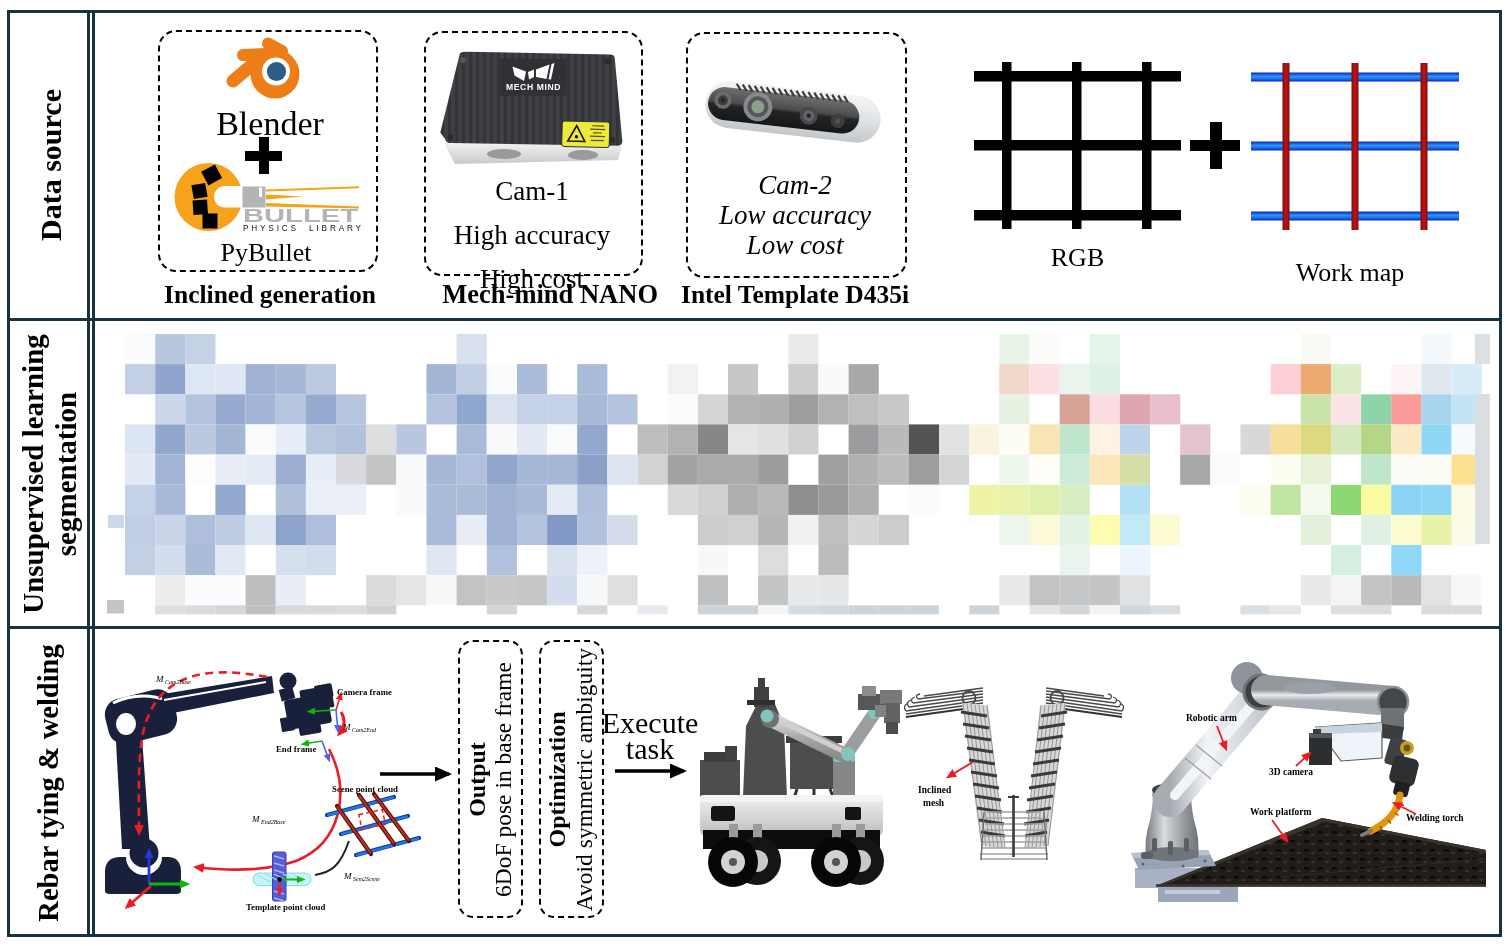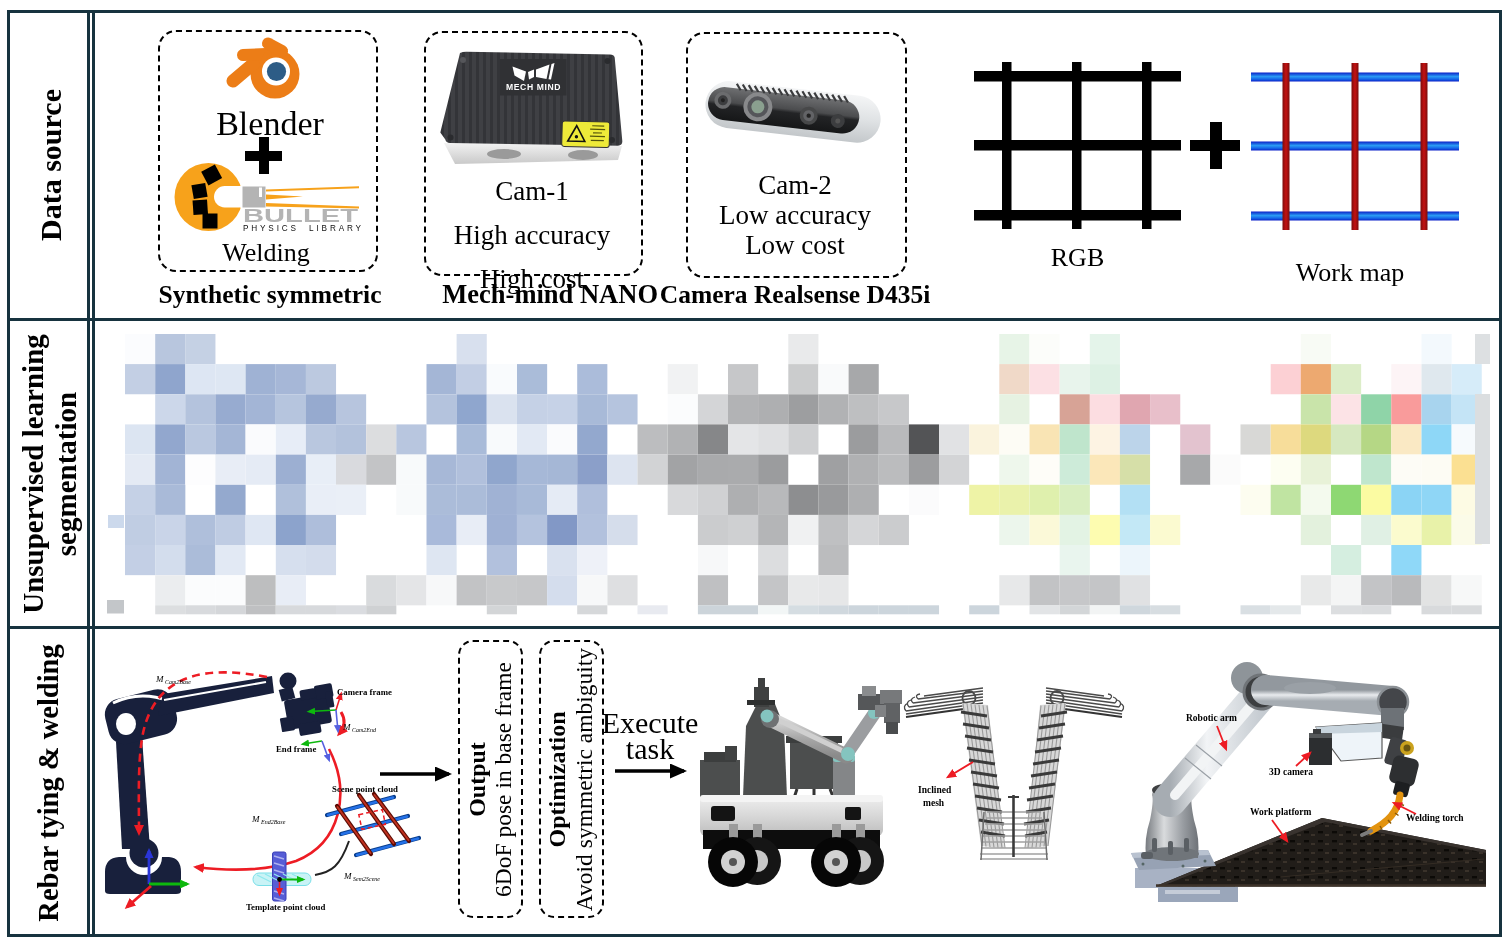--- a/index.html
+++ b/index.html
@@ -26,22 +26,22 @@
 <div class="abs" style="left:10px;top:322px;width:78px;height:303px;">
   <div class="rot ser" style="position:absolute;left:-111px;top:119.5px;width:300px;height:64px;font-size:29px;font-weight:bold;text-align:center;line-height:33px;">Unsupervised learning<br>segmentation</div>
 </div>
 <div class="abs rot ser" style="left:-126px;top:767px;width:350px;height:32px;font-size:28.5px;font-weight:bold;text-align:center;">Rebar tying &amp; welding</div>
 
 <div class="abs dash" style="left:158px;top:30px;width:216px;height:238px;"></div>
 <div class="abs ser ctr" style="left:195px;top:105px;width:150px;font-size:34px;">Blender</div>
 
 <div class="abs" style="left:245px;top:150.5px;width:37px;height:10.5px;background:#000;"></div>
 <div class="abs" style="left:258.5px;top:137px;width:10.5px;height:37px;background:#000;"></div>
-<div class="abs ser ctr" style="left:191px;top:238px;width:150px;font-size:26px;">Welding</div>
-<div class="abs ser ctr" style="left:140px;top:280px;width:260px;font-size:25.5px;font-weight:bold;">Synthetic symmetric</div>
+<div class="abs ser ctr" style="left:191px;top:238px;width:150px;font-size:26px;">PyBullet</div>
+<div class="abs ser ctr" style="left:140px;top:280px;width:260px;font-size:25.5px;font-weight:bold;">Inclined generation</div>
 
 <svg class="abs" style="left:0;top:0" width="1511" height="946">
 
   <g>
     <circle cx="275" cy="74" r="24.5" fill="#ec7d17"></circle>
     <path d="M 233,81 L 259,59" stroke="#ec7d17" stroke-width="13" stroke-linecap="round" fill="none"></path>
     <path d="M 243,55 L 266,54" stroke="#ec7d17" stroke-width="12" stroke-linecap="round" fill="none"></path>
     <path d="M 268,43.5 L 282,51" stroke="#ec7d17" stroke-width="12" stroke-linecap="round" fill="none"></path>
     <path d="M 265,52 L 277,61 L 259,64 Z" fill="#ec7d17"></path>
     <circle cx="276" cy="71.5" r="14" fill="#fff"></circle>
@@ -162,22 +162,22 @@
     <circle cx="809" cy="113.5" r="9" fill="#474849"></circle>
     <circle cx="809" cy="113.5" r="5.5" fill="#626366"></circle>
     <circle cx="809" cy="113.5" r="2.2" fill="#222"></circle>
     <circle cx="838.5" cy="115.5" r="7" fill="#3c3d3f"></circle>
     <circle cx="838.5" cy="115.5" r="2.5" fill="#555"></circle>
   </g>
 </svg>
 
 <div class="abs dash" style="left:686px;top:32px;width:217px;height:242px;"></div>
 
-<div class="abs ser ctr" style="left:695px;top:170px;width:200px;font-size:27px;line-height:30px;">Cam-2<br>Low accuracy<br>Low cost</div>
-<div class="abs ser ctr" style="left:655px;top:280px;width:280px;font-size:25.5px;font-weight:bold;">Camera Realsense D435i</div>
+<div class="abs ser ctr" style="left:695px;top:170px;width:200px;font-size:27px;line-height:30px;font-style:italic;">Cam-2<br>Low accuracy<br>Low cost</div>
+<div class="abs ser ctr" style="left:655px;top:280px;width:280px;font-size:25.5px;font-weight:bold;">Intel Template D435i</div>
 
 <svg class="abs" style="left:0;top:0;" width="1511" height="320">
   <g fill="#000">
     <rect x="974" y="71" width="207" height="10.5"></rect>
     <rect x="974" y="140" width="207" height="10.5"></rect>
     <rect x="974" y="210" width="207" height="10.5"></rect>
     <rect x="1002" y="62" width="9.5" height="167"></rect>
     <rect x="1072" y="62" width="9.5" height="167"></rect>
     <rect x="1142" y="62" width="9.5" height="167"></rect>
     <rect x="1190" y="140" width="50" height="11"></rect>

